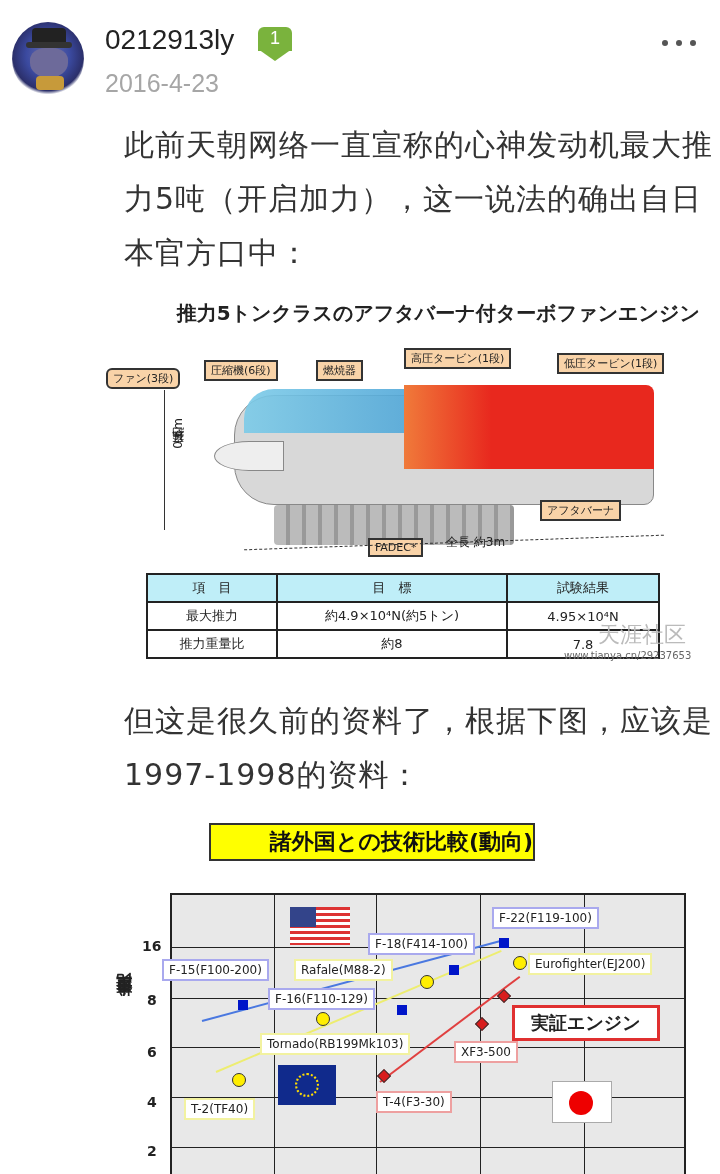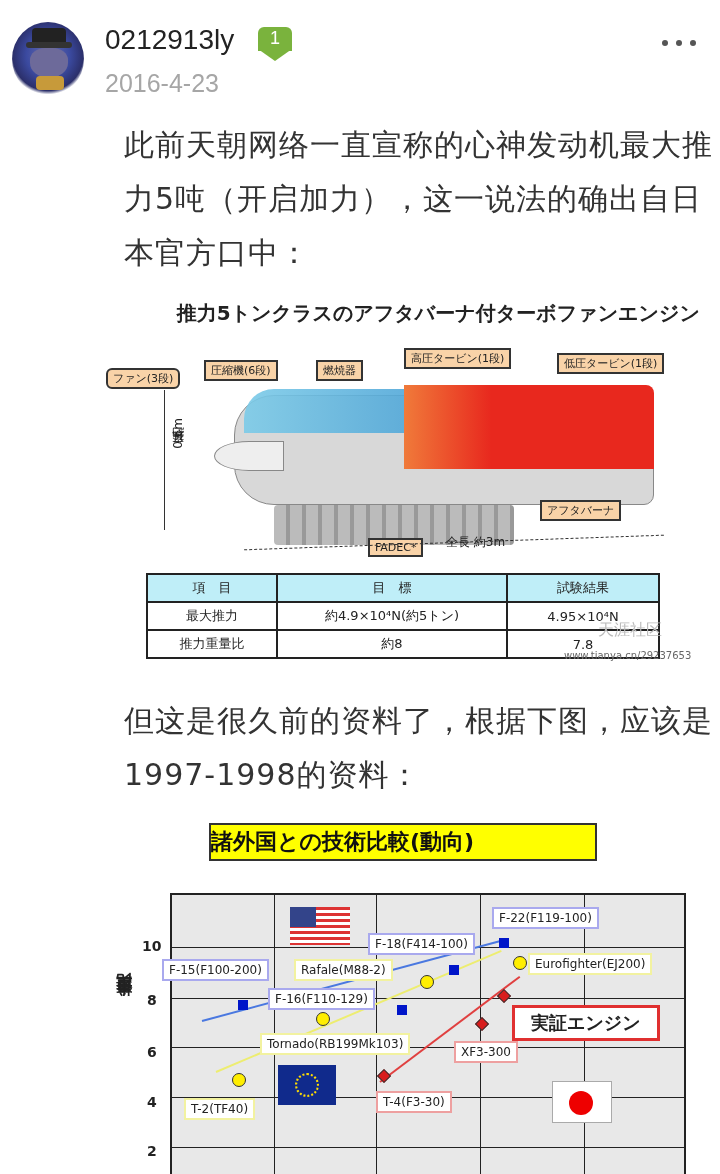--- a/index.html
+++ b/index.html
@@ -33,25 +33,25 @@
   .engine .nose { position: absolute; left: 0; top: 66px; width: 70px; height: 30px; background: #eee; border-radius: 50% 0 0 50%; border: 1px solid #888; }
   .engine .lower { position: absolute; left: 60px; top: 130px; width: 240px; height: 40px; background: repeating-linear-gradient(90deg, #bbb 0 12px, #999 12px 16px); border-radius: 4px; }
   .lbl { position: absolute; background: #f9d3a8; border: 2px solid #333; font-size: 11px; padding: 1px 5px; color: #222; white-space: nowrap; }
   .dim-v { position: absolute; left: 60px; top: 100px; height: 140px; border-left: 1px solid #333; }
   .dim-v-text { position: absolute; left: 66px; top: 128px; font-size: 12px; writing-mode: vertical-rl; transform: rotate(180deg); color: #222; }
   .dim-h { position: absolute; left: 140px; top: 252px; width: 420px; border-top: 1px dashed #333; transform: rotate(-2deg); }
   .dim-h-text { position: absolute; left: 342px; top: 244px; font-size: 12px; color: #222; }
   .tbl { position: absolute; left: 42px; top: 283px; width: 514px; border-collapse: collapse; font-size: 13px; }
   .tbl td { border: 2px solid #222; height: 28px; text-align: center; color: #222; }
   .tbl tr.head td { background: #bfeef8; }
-  .watermark { position: absolute; left: 494px; top: 330px; font-size: 16px; color: #bbb; }
+  .watermark { position: absolute; left: 494px; top: 330px; font-size: 22px; color: #bbb; }
   .watermark-url { position: absolute; left: 460px; top: 360px; font-size: 10px; color: #666; }
 
   
-  .fig2-title { position: absolute; left: 209px; top: 823px; width: 388px; height: 38px; background: #ffff00; border: 2px solid #333; text-align: left; font-size: 22px; font-weight: bold; line-height: 34px; color: #111; }
+  .fig2-title { position: absolute; left: 209px; top: 823px; width: 326px; height: 38px; background: #ffff00; border: 2px solid #333; text-align: right; font-size: 22px; font-weight: bold; line-height: 34px; color: #111; }
   .plot { position: absolute; left: 170px; top: 893px; width: 516px; height: 290px; background: #e8e8e8; border: 2px solid #222; }
   .gv { position: absolute; top: 0; bottom: 0; border-left: 1px solid #222; }
   .gh { position: absolute; left: 0; right: 0; border-top: 1px solid #222; }
   .ytick { position: absolute; left: 142px; font-size: 14px; font-weight: bold; color: #222; }
   .ylabel { position: absolute; left: 114px; top: 1000px; font-size: 16px; font-weight: bold; writing-mode: vertical-rl; transform: rotate(180deg); color: #222; letter-spacing: 2px; }
   .pt-sq { position: absolute; width: 10px; height: 10px; background: #0015c9; }
   .pt-ci { position: absolute; width: 14px; height: 14px; border-radius: 50%; background: #ffee00; border: 1px solid #333; }
   .pt-di { position: absolute; width: 10px; height: 10px; background: #d81c1c; border: 1px solid #333; transform: rotate(45deg); }
   .tag { position: absolute; background: #fff; font-size: 12px; padding: 2px 5px; color: #222; white-space: nowrap; }
   .tag.blue { border: 2px solid #a9a9ee; }
@@ -133,21 +133,21 @@
     </table>
   <div class="watermark">天涯社区</div>
   <div class="watermark-url">www.tianya.cn/29237653</div>
 </div>
 
 <div class="para p2">但这是很久前的资料了，根据下图，应该是1997-1998的资料：</div>
 
 <div class="fig2-title">諸外国との技術比較(動向)</div>
 
 <div class="ylabel">推力重量比</div>
-<div class="ytick" style="top:938px;">10</div>
+<div class="ytick" style="top:938px;">16</div>
 <div class="ytick" style="top:992px;left:147px;">8</div>
 <div class="ytick" style="top:1044px;left:147px;">6</div>
 <div class="ytick" style="top:1094px;left:147px;">4</div>
 <div class="ytick" style="top:1143px;left:147px;">2</div>
 
 <div class="plot">
   <div class="gv" style="left:102px"></div>
   <div class="gv" style="left:204px"></div>
   <div class="gv" style="left:308px"></div>
   <div class="gv" style="left:412px"></div>
@@ -187,15 +187,15 @@
 
   <div class="tag blue" style="left:-10px;top:64px;">F-15(F100-200)</div>
   <div class="tag blue" style="left:96px;top:93px;">F-16(F110-129)</div>
   <div class="tag blue" style="left:196px;top:38px;">F-18(F414-100)</div>
   <div class="tag blue" style="left:320px;top:12px;">F-22(F119-100)</div>
   <div class="tag yellow" style="left:12px;top:203px;">T-2(TF40)</div>
   <div class="tag yellow" style="left:88px;top:138px;">Tornado(RB199Mk103)</div>
   <div class="tag yellow" style="left:122px;top:64px;">Rafale(M88-2)</div>
   <div class="tag yellow" style="left:356px;top:58px;">Eurofighter(EJ200)</div>
   <div class="tag red" style="left:204px;top:196px;">T-4(F3-30)</div>
-  <div class="tag red" style="left:282px;top:146px;">XF3-300</div>
+  <div class="tag red" style="left:282px;top:146px;">XF3-500</div>
   <div class="tag big" style="left:340px;top:110px;">実証エンジン</div>
 </div>
 
 </body></html>

